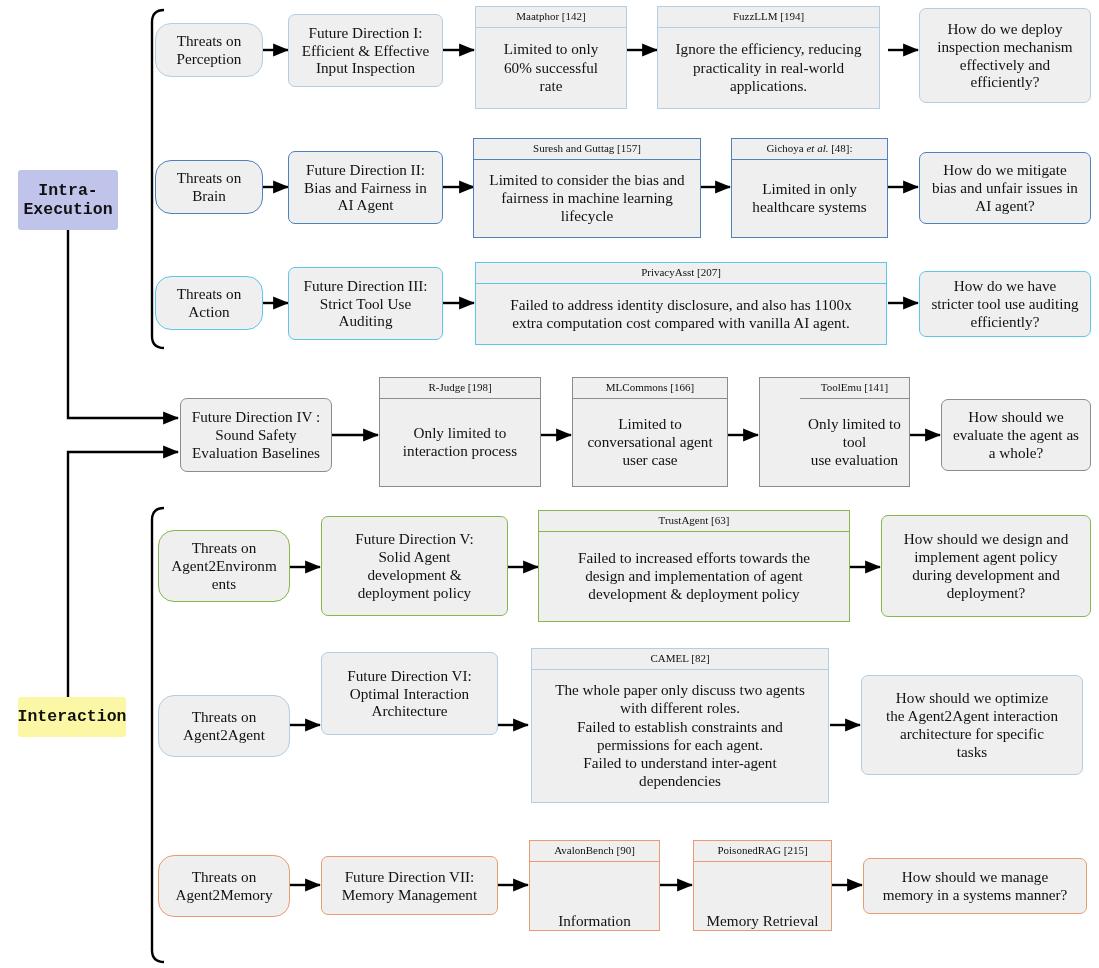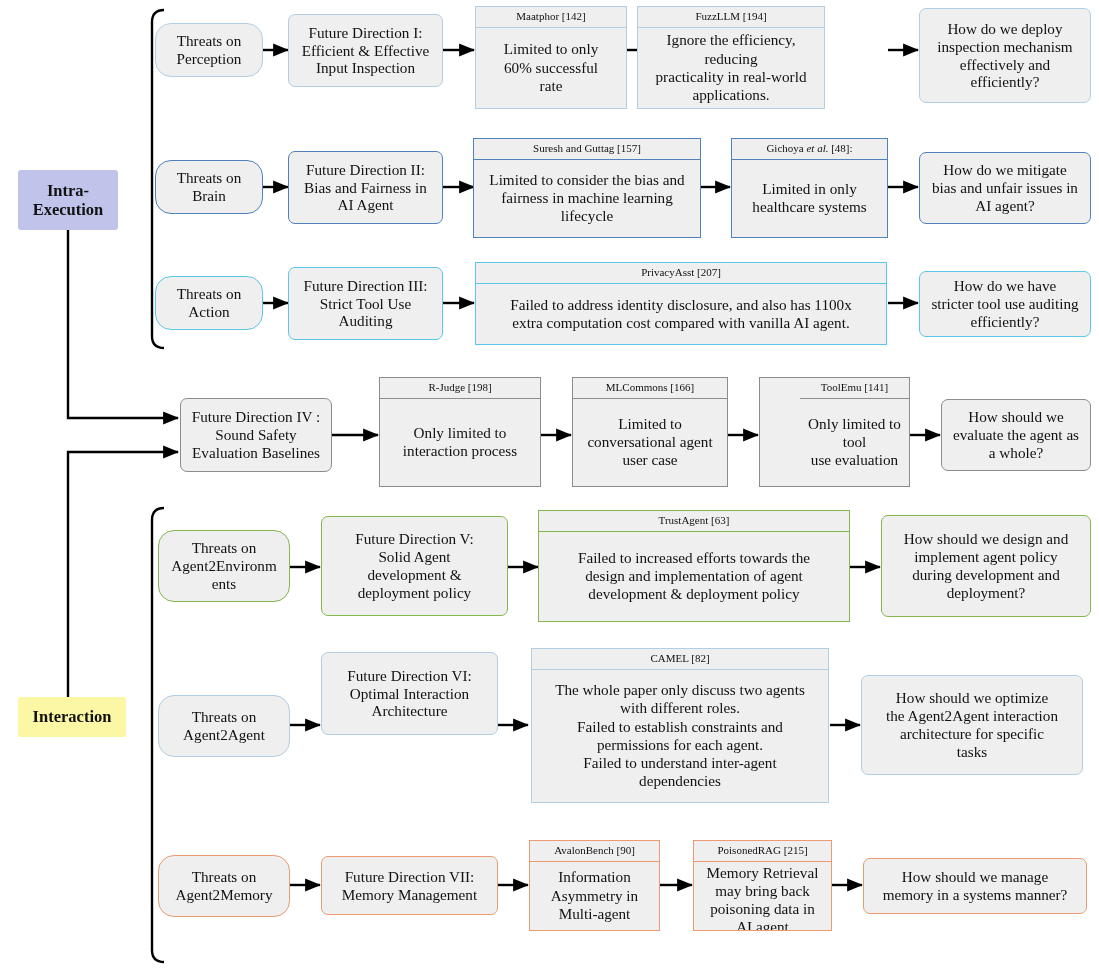--- a/index.html
+++ b/index.html
@@ -85,35 +85,36 @@
 
   .c-cyan{border-color:#5bc8e8;}
   .c-cyan .card-title{border-bottom-color:#5bc8e8;}
 
   .c-gray{border-color:#8c8c8c;}
   .c-gray .card-title{border-bottom-color:#8c8c8c;}
 
   .c-green{border-color:#84b84c;}
   .c-green .card-title{border-bottom-color:#84b84c;}
 
-  .c-orange{border-color:#eb9a72;}
+  .c-orange{border-color:#eb9a72;gap:48px;}
   .c-orange .card-title{border-bottom-color:#eb9a72;}
 
   
   .stage{
     position:absolute;
     box-sizing:border-box;
     display:flex;
     align-items:center;
     justify-content:center;
     text-align:center;
     font-weight:bold;
     font-size:16.5px;
     line-height:1.18;
     border-radius:3px;
+    font-family:Liberation Mono, monospace;
   }
   .stage-intra{background:#c0c4ea;}
   .stage-inter{background:#fbf7a5;}
 
   .ital{font-style:italic;}
 </style>
 </head>
 <body>
 
 <div id="canvas">
@@ -184,21 +185,21 @@
 Efficient &amp; Effective
 Input Inspection</div>
 
   <div class="card c-lightblue" style="left:475px;top:6px;width:152px;height:103px;">
     <div class="card-title">Maatphor [142]</div>
     <div class="card-body">Limited to only
 60% successful
 rate</div>
   </div>
 
-  <div class="card c-lightblue" style="left:637px;top:6px;width:188px;height:103px;">
+  <div class="card c-lightblue" style="left:657px;top:6px;width:223px;height:103px;">
     <div class="card-title">FuzzLLM [194]</div>
     <div class="card-body">Ignore the efficiency, reducing
 practicality in real-world
 applications.</div>
   </div>
 
   <div class="node rrect c-lightblue" style="left:919px;top:8px;width:172px;height:95px;white-space:pre-line;">How do we deploy
 inspection mechanism
 effectively and
 efficiently?</div>

